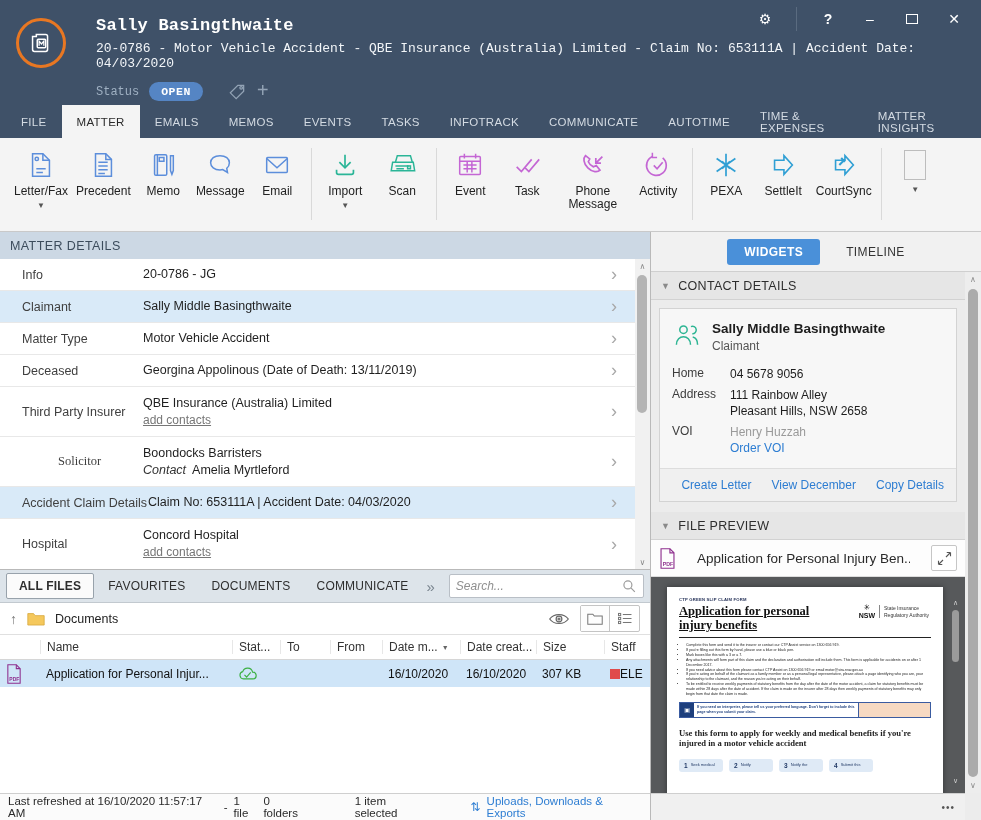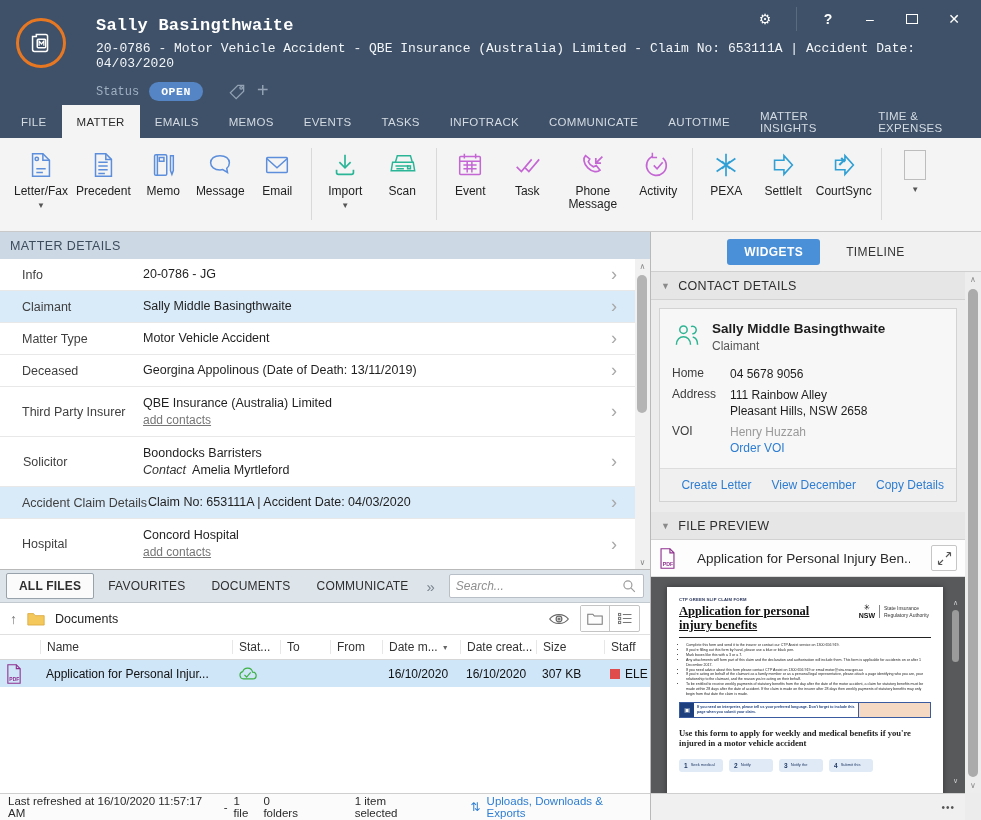--- a/index.html
+++ b/index.html
@@ -45,21 +45,21 @@
 
   
   .matter-panel { height:338px; flex:0 0 auto; display:flex; flex-direction:column; border-bottom:1px solid #b9b9b9; }
   .panel-header { height:27px; background:#ccd8e4; color:#3c4c5c; font-size:12.5px; display:flex; align-items:center; padding-left:10px; letter-spacing:.4px; flex:0 0 auto; }
   .matter-body { flex:1 1 auto; display:flex; min-height:0; }
   .matter-rows { flex:1 1 auto; overflow:hidden; }
   .mrow { display:flex; align-items:center; border-bottom:1px solid #e8e8e8; padding:0 4px 0 0; min-height:32px; background:#fff; }
   .mrow.sel { background:#d9eaf8; }
   .mrow.two { min-height:50px; }
   .mlabel { width:143px; flex:0 0 143px; padding-left:22px; font-size:12.5px; color:#3f3f3f; }
-  .mlabel.indent { padding-left:23px; }
+  .mlabel.indent { padding-left:58px;font-family:Liberation Serif, serif; }
   .mvalue { flex:1 1 auto; font-size:12.5px; color:#1f1f1f; padding:5px 0; line-height:17px; }
   .mlink { font-size:12px; color:#767676; text-decoration:underline; cursor:pointer; }
   .mcontact em { font-style:italic; color:#333; margin-right:6px; }
   .mchev { width:34px; flex:0 0 34px; text-align:center; color:#a8a8a8; font-size:18px; font-weight:300; }
   .vscroll { width:15px; flex:0 0 15px; background:#f1f1f1; position:relative; }
   .vscroll .sarrow { position:absolute; left:0; width:15px; height:14px; color:#888; font-size:8px; display:flex; align-items:center; justify-content:center; }
   .vscroll .thumb { position:absolute; left:2px; width:10px; background:#b4b4b4; border-radius:6px; }
 
   
   .files-panel { flex:1 1 auto; display:flex; flex-direction:column; min-height:0; }
@@ -80,21 +80,21 @@
   .fcol { padding:0 6px; border-left:1px solid #e7e7e7; white-space:nowrap; overflow:hidden; display:flex; align-items:center; gap:4px; }
   .fcol:first-child { border-left:none; }
   .col-icon { width:40px; flex:0 0 40px; } .col-name { width:192px; flex:0 0 192px; }
   .col-stat { width:48px; flex:0 0 48px; } .col-to { width:50px; flex:0 0 50px; }
   .col-from { width:52px; flex:0 0 52px; } .col-dm { width:78px; flex:0 0 78px; }
   .col-dc { width:76px; flex:0 0 76px; } .col-size { width:68px; flex:0 0 68px; }
   .col-staff { flex:1 1 auto; }
   .sort-tri { font-size:7px; color:#666; }
   .frow { height:27px; display:flex; align-items:center; background:#cfe5f8; font-size:12px; color:#111; flex:0 0 auto; }
   .frow .fcol { border-left:none; }
-  .staff-chip { display:flex; align-items:center; gap:5px; }
+  .staff-chip { display:flex; align-items:center; }
   .staff-sq { width:10px; height:10px; background:#e04b4b; display:inline-block; }
   .ffiller { flex:1 1 auto; background:#fff; }
   .fstatus { height:27px; border-top:1px solid #cfcfcf; background:#fbfbfb; display:flex; align-items:center; font-size:11.5px; color:#2a2a2a; padding:0 8px; gap:6px; flex:0 0 auto; }
   .fstatus .sel-txt { margin-left:42px; }
   .fstatus .updown { color:#2d7dd2; margin-left:34px; font-size:12px; }
   .fstatus .exp-link { color:#2d7dd2; cursor:pointer; }
 
   
   .wtabs { height:40px; background:#f1f1f1; border-bottom:1px solid #cfcfcf; display:flex; align-items:center; justify-content:center; gap:26px; flex:0 0 auto; }
   .wtab-btn { background:#4a90d9; color:#fff; font-size:12px; font-weight:bold; letter-spacing:.4px; padding:6px 17px; border-radius:3px; }
@@ -191,22 +191,22 @@
   <div class="ribbon-tabs">
     <div class="rtab">FILE</div>
     <div class="rtab active">MATTER</div>
     <div class="rtab">EMAILS</div>
     <div class="rtab">MEMOS</div>
     <div class="rtab">EVENTS</div>
     <div class="rtab">TASKS</div>
     <div class="rtab">INFOTRACK</div>
     <div class="rtab">COMMUNICATE</div>
     <div class="rtab">AUTOTIME</div>
+    <div class="rtab">TIME &amp; EXPENSES</div>
     <div class="rtab">MATTER INSIGHTS</div>
-    <div class="rtab">TIME &amp; EXPENSES</div>
   </div>
 
   <div class="toolbar">
     <div class="titem">
       <span class="ticon c-blue">
         <svg width="30" height="30" viewBox="0 0 32 32" fill="none" stroke="currentColor" stroke-width="1.6">
           <path d="M7 4 h11 l7 7 v17 H7 z"></path>
             <path d="M18 4 v7 h7"></path>
             <circle cx="11.5" cy="9.5" r="1.8"></circle>
             <path d="M11 20 h10 M11 24 h7"></path>

